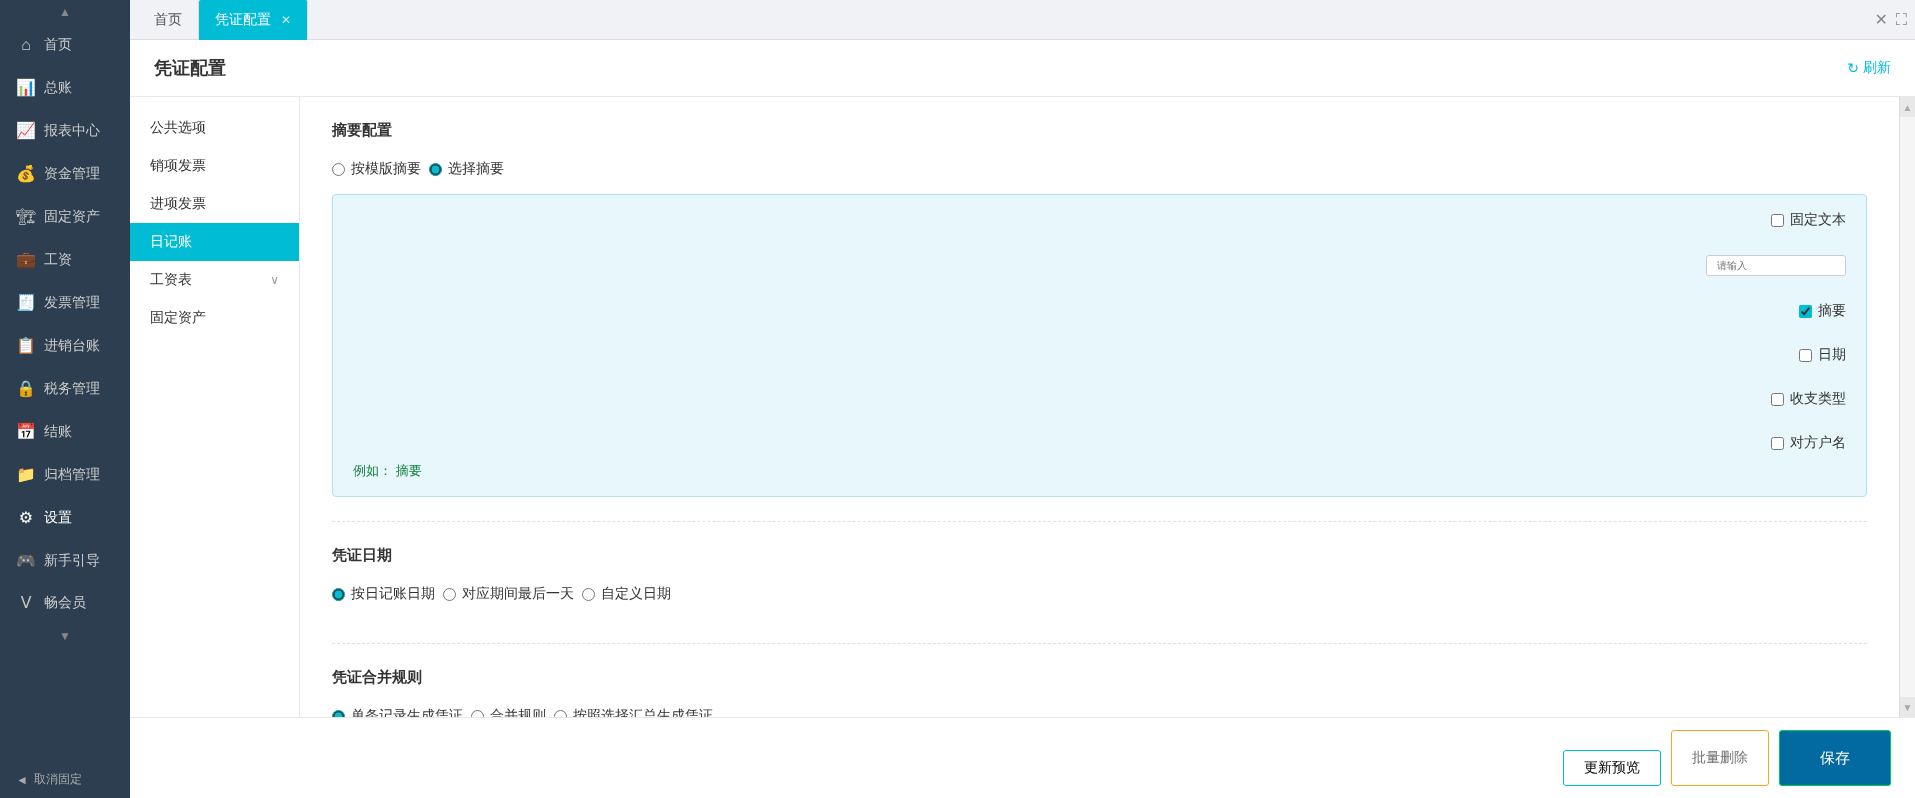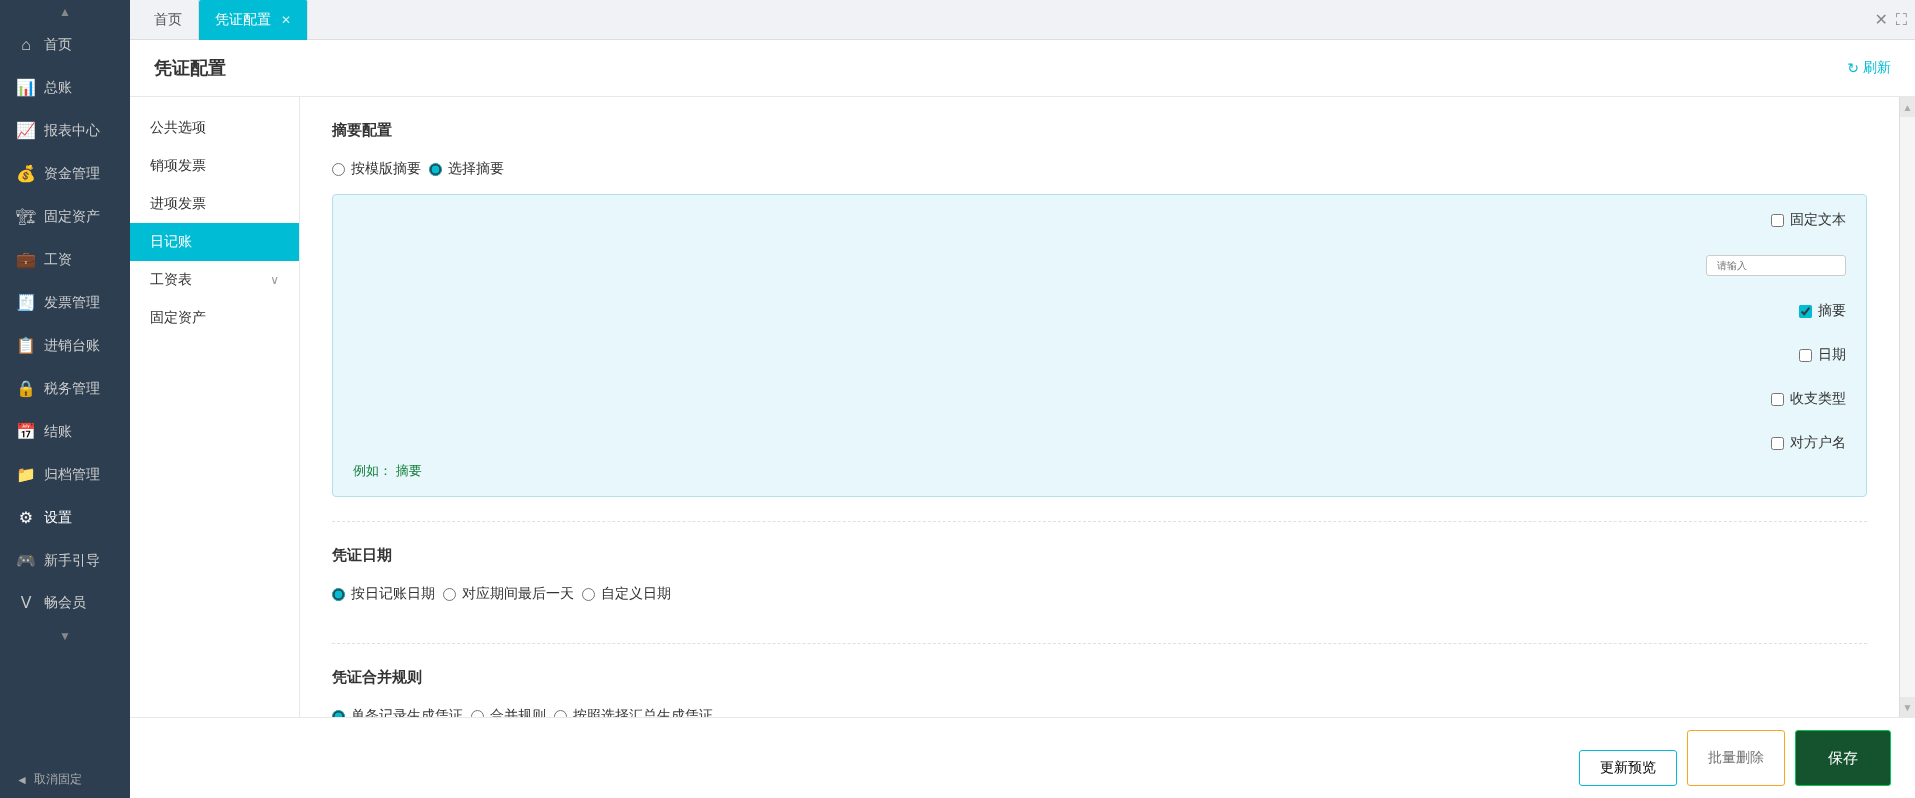--- a/index.html
+++ b/index.html
@@ -273,25 +273,25 @@
       color: #000000;
       background: #fff;
       margin-top: 20px;
     }
     .btn-outline-danger {
       border-color: #f5a623;
       color: #737373;
       background: #fff;
     }
     .btn-primary {
-      background: #14532d;
+      background: #0369a1;
       border-color: #00c853;
       color: #fff;
       font-size: 15px;
-      padding: 10px 32px;
+      padding: 10px 40px;
     }
 
     
     .right-content::-webkit-scrollbar { width: 6px; }
     .right-content::-webkit-scrollbar-thumb { background: #ccc; border-radius: 3px; }
 
     
     .scroll-track {
       width: 16px;
       background: #f5f5f5;

